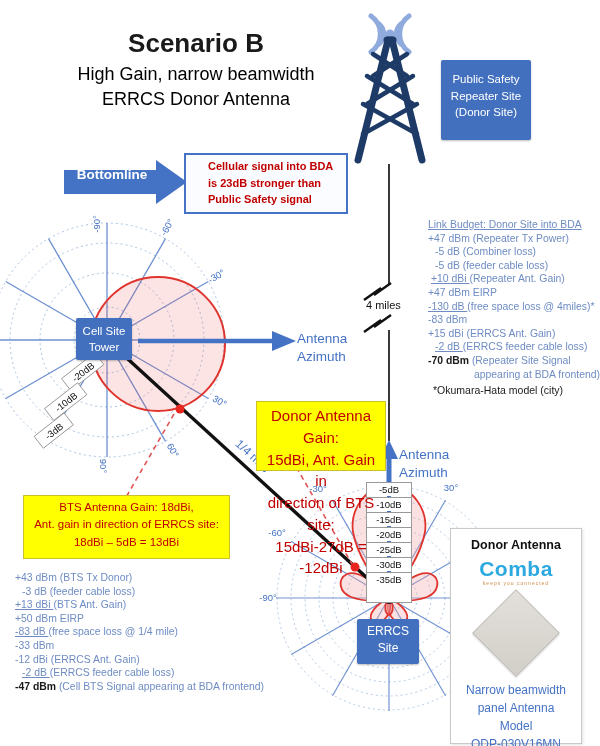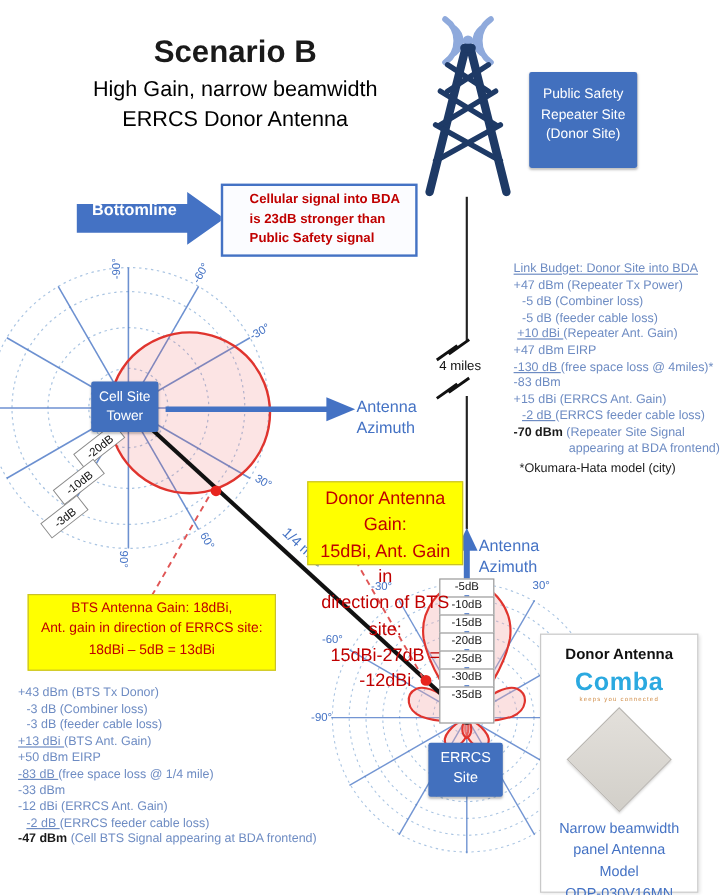--- a/index.html
+++ b/index.html
@@ -248,21 +248,20 @@
         <div class="bl"><span class="v">-83 dBm</span><span class="r"></span></div>
         <div class="bl"><span class="v">+15 dBi</span><span class="r"> (ERRCS Ant. Gain)</span></div>
         <div class="bl u i1"><span class="v">-2 dB </span><span class="r">(ERRCS feeder cable loss)</span></div>
         <div class="bl b"><span class="v">-70 dBm</span><span class="r"> (Repeater Site Signal</span></div>
         <div class="bl i2"><span class="v"></span><span class="r">appearing at BDA frontend)</span></div>
       </div>
   </div>
   <div class="abs budget" id="budgetBts">
     <div class="lines">
         <div class="bl"><span class="v">+43 dBm</span><span class="r"> (BTS Tx Donor)</span></div>
-        <div class="bl i1"><span class="v">-3 dB</span><span class="r"> (Combiner loss)</span></div>
         <div class="bl i1"><span class="v">-3 dB</span><span class="r"> (feeder cable loss)</span></div>
         <div class="bl u"><span class="v">+13 dBi </span><span class="r">(BTS Ant. Gain)</span></div>
         <div class="bl"><span class="v">+50 dBm</span><span class="r"> EIRP</span></div>
         <div class="bl u"><span class="v">-83 dB </span><span class="r">(free space loss @ 1/4 mile)</span></div>
         <div class="bl"><span class="v">-33 dBm</span><span class="r"></span></div>
         <div class="bl"><span class="v">-12 dBi</span><span class="r"> (ERRCS Ant. Gain)</span></div>
         <div class="bl u i1"><span class="v">-2 dB </span><span class="r">(ERRCS feeder cable loss)</span></div>
         <div class="bl b"><span class="v">-47 dBm</span><span class="r"> (Cell BTS Signal appearing at BDA frontend)</span></div>
       </div>
   </div>

